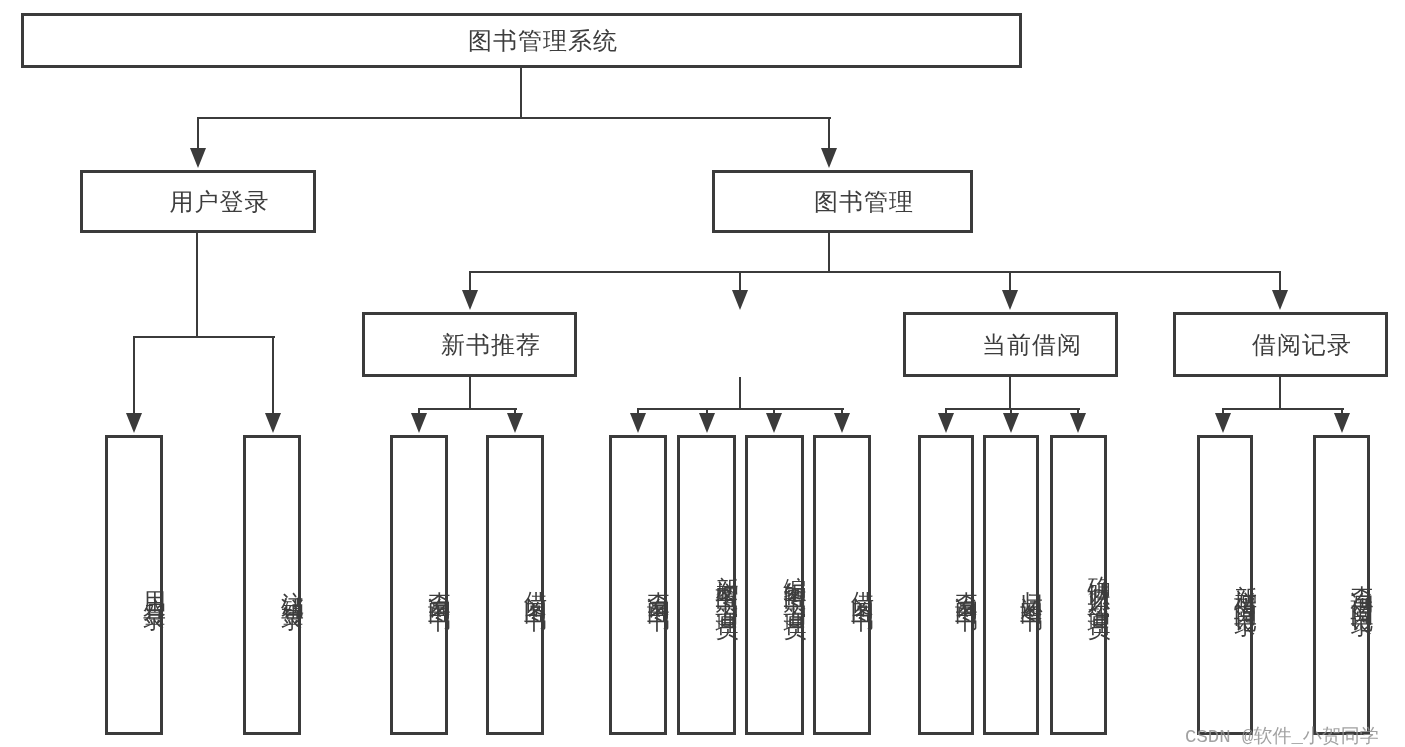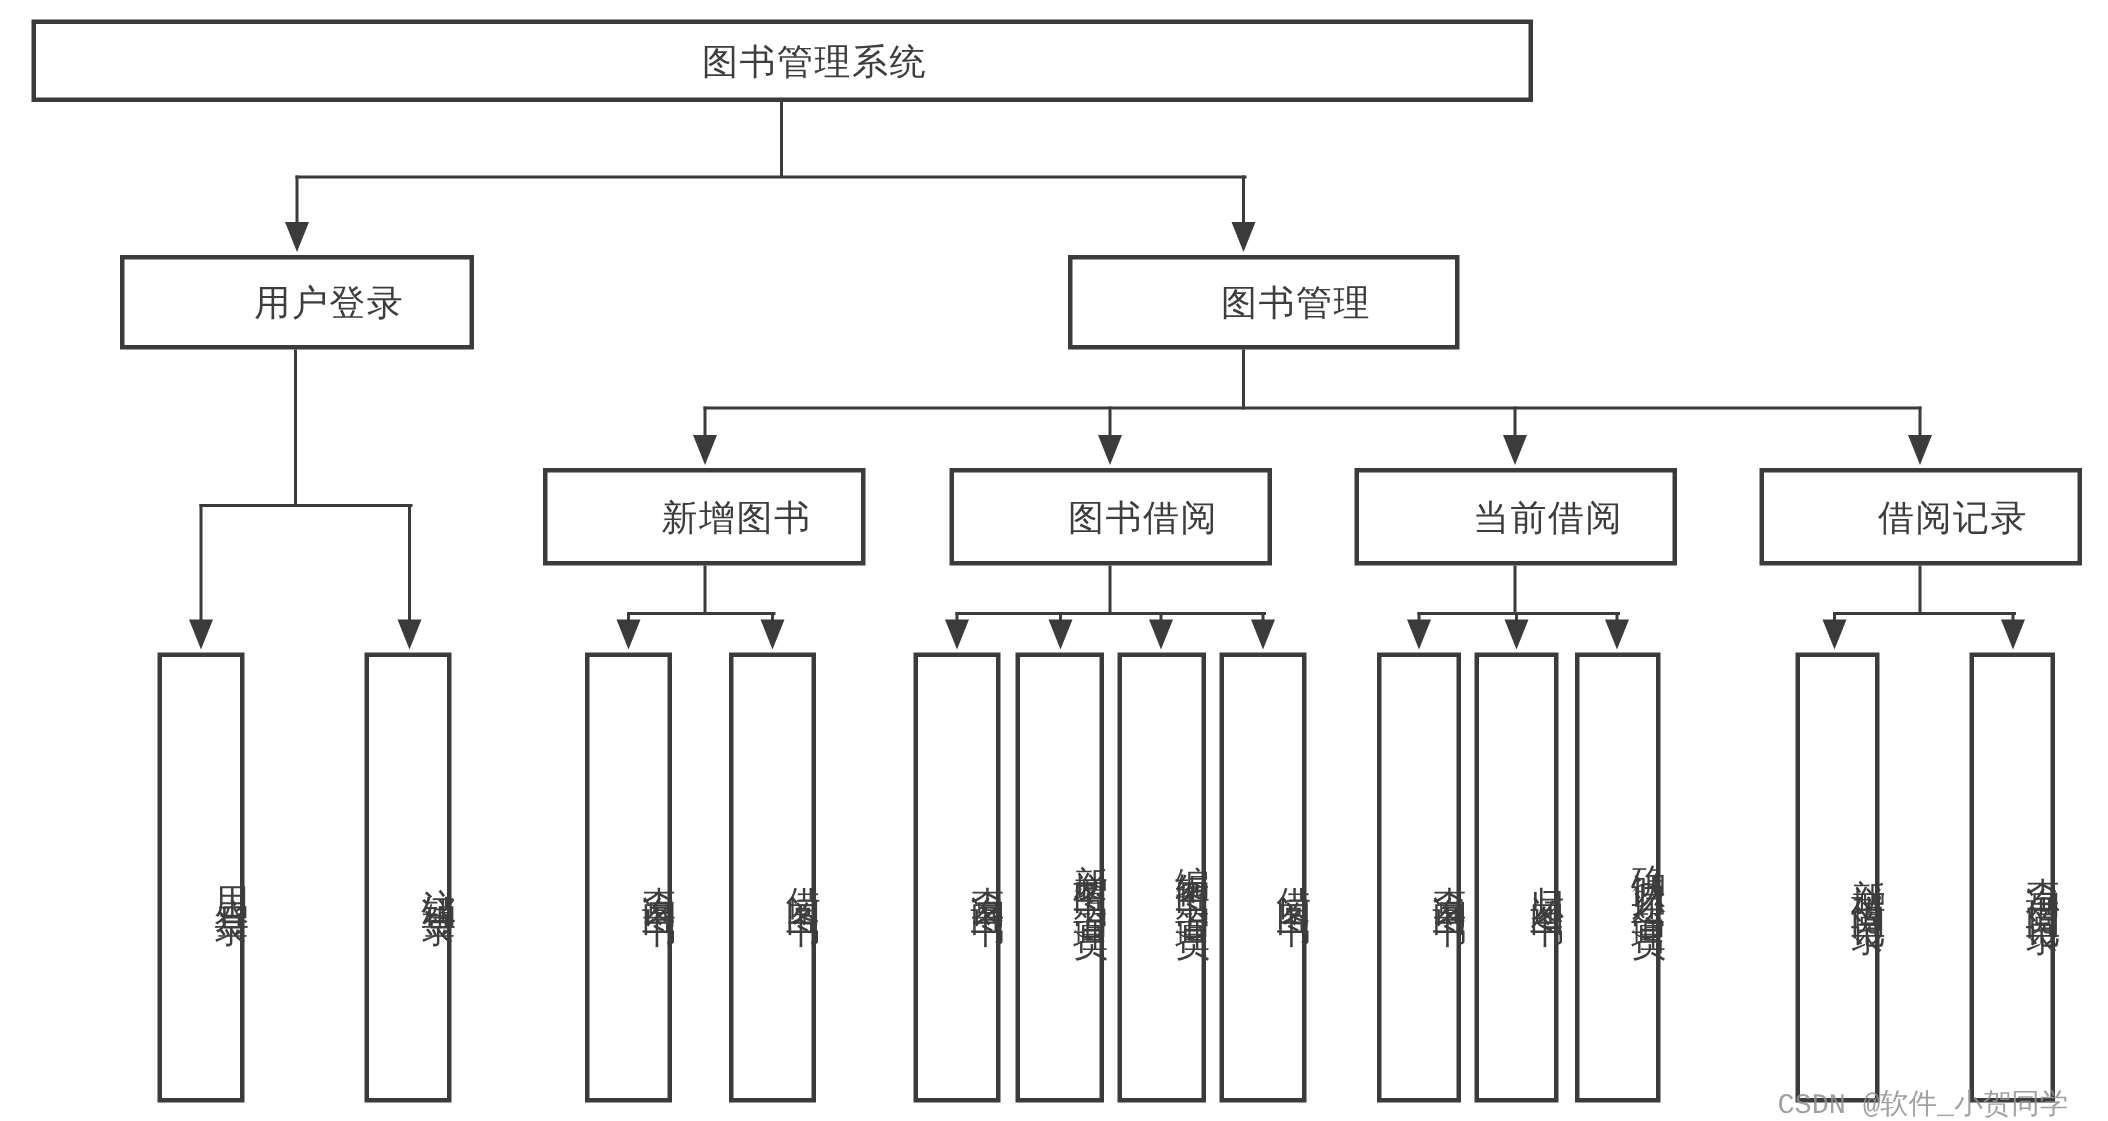--- a/index.html
+++ b/index.html
@@ -54,24 +54,21 @@
   </div>
 
   <div class="box" style="left:80px; top:170px; width:236px; height:63px;">
     <span class="h-label">用户登录</span>
   </div>
   <div class="box" style="left:712px; top:170px; width:261px; height:63px;">
     <span class="h-label">图书管理</span>
   </div>
 
   <div class="box" style="left:362px; top:312px; width:215px; height:65px;">
-    <span class="h-label">新增图书</span>
-  </div>
-  <div class="box" style="left:633px; top:312px; width:215px; height:65px;">
-    <span class="h-label">图书借阅</span>
+    <span class="h-label">新书推荐</span>
   </div>
   <div class="box" style="left:1173px; top:312px; width:215px; height:65px;">
     <span class="h-label">借阅记录</span>
   </div>
   <div class="box" style="left:903px; top:312px; width:215px; height:65px;">
     <span class="h-label">当前借阅</span>
   </div>
 
   <div class="box" style="left:105px; top:435px; width:58px; height:300px;">
     <span class="v-label">用户登录</span>

